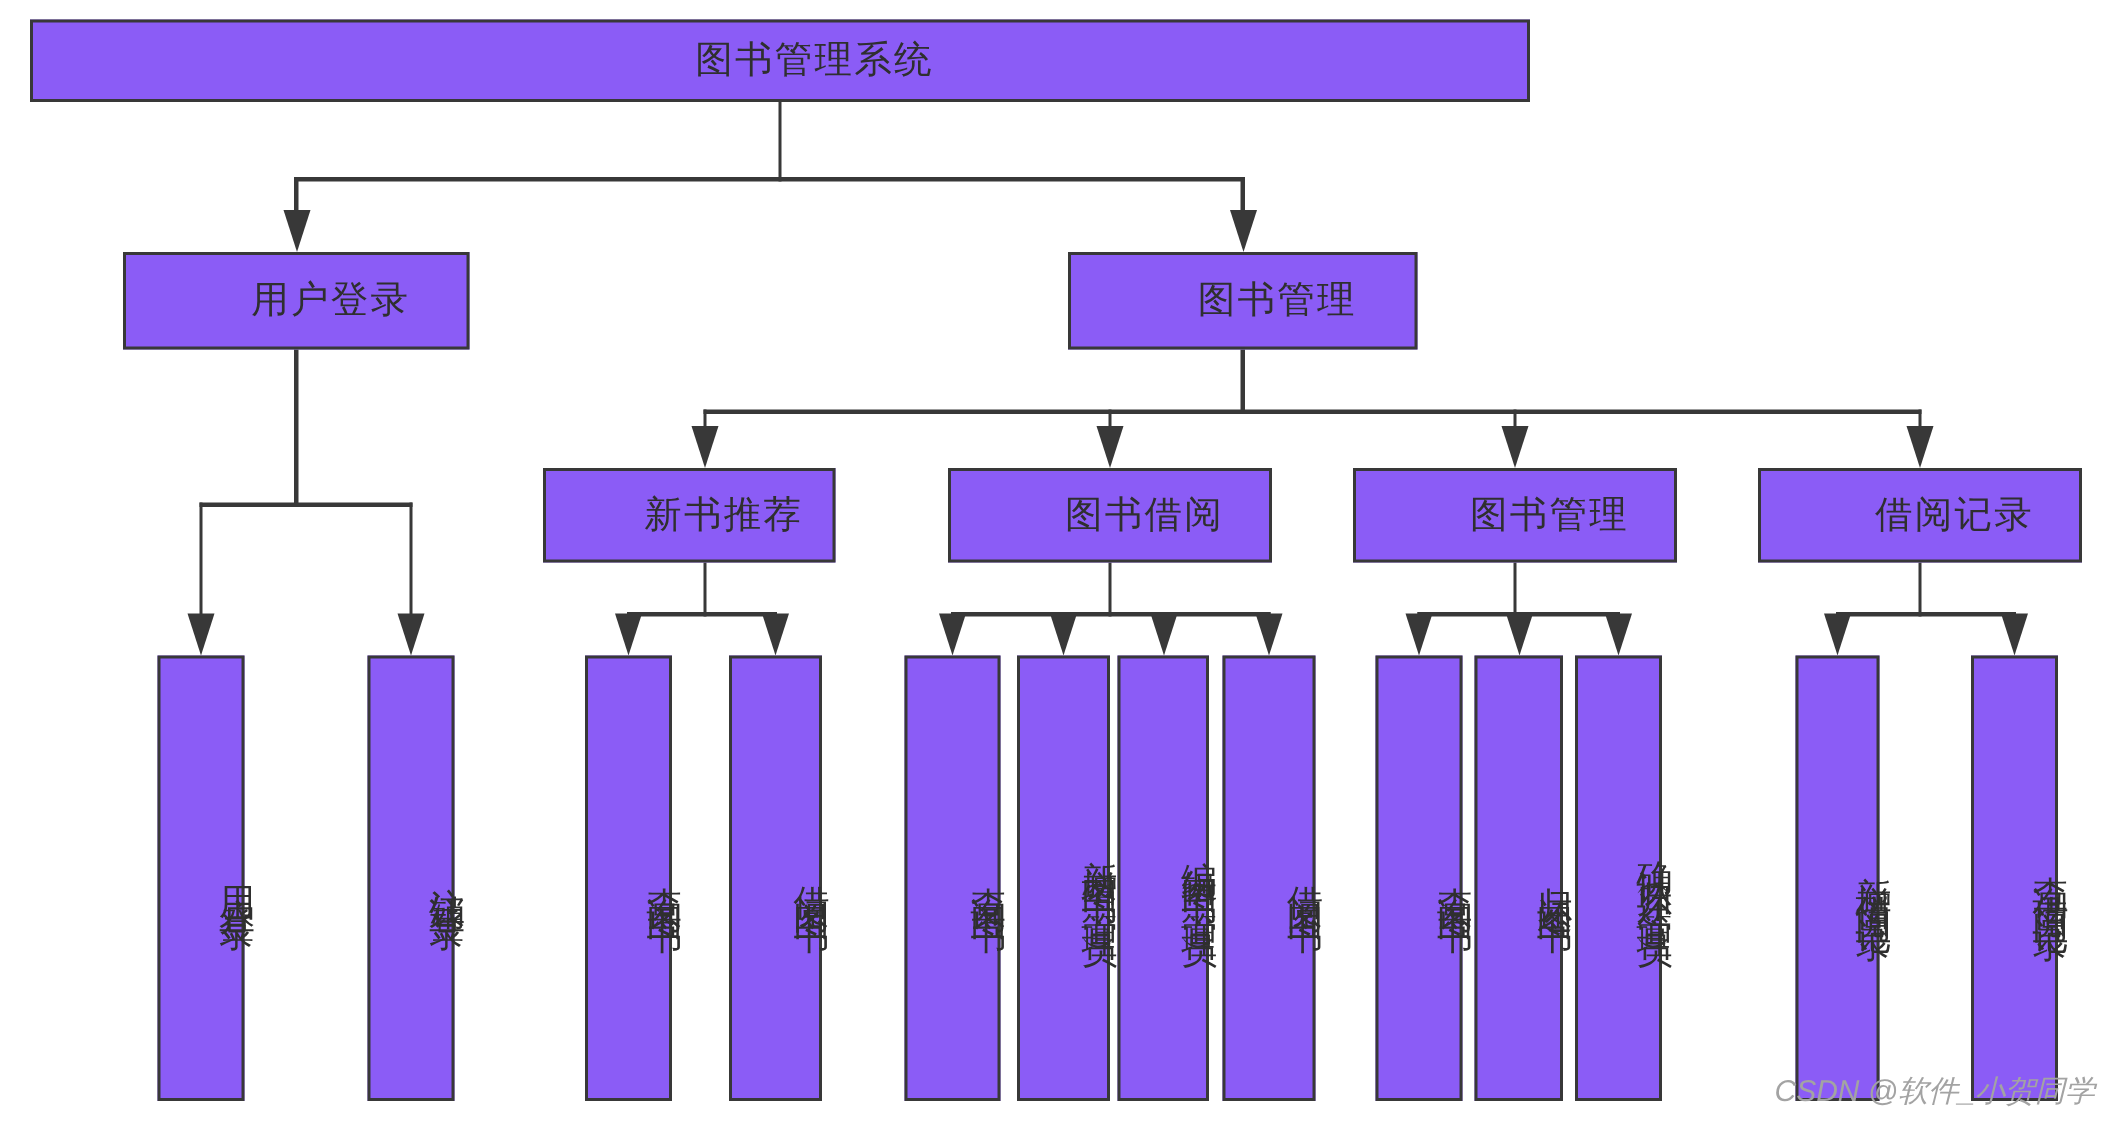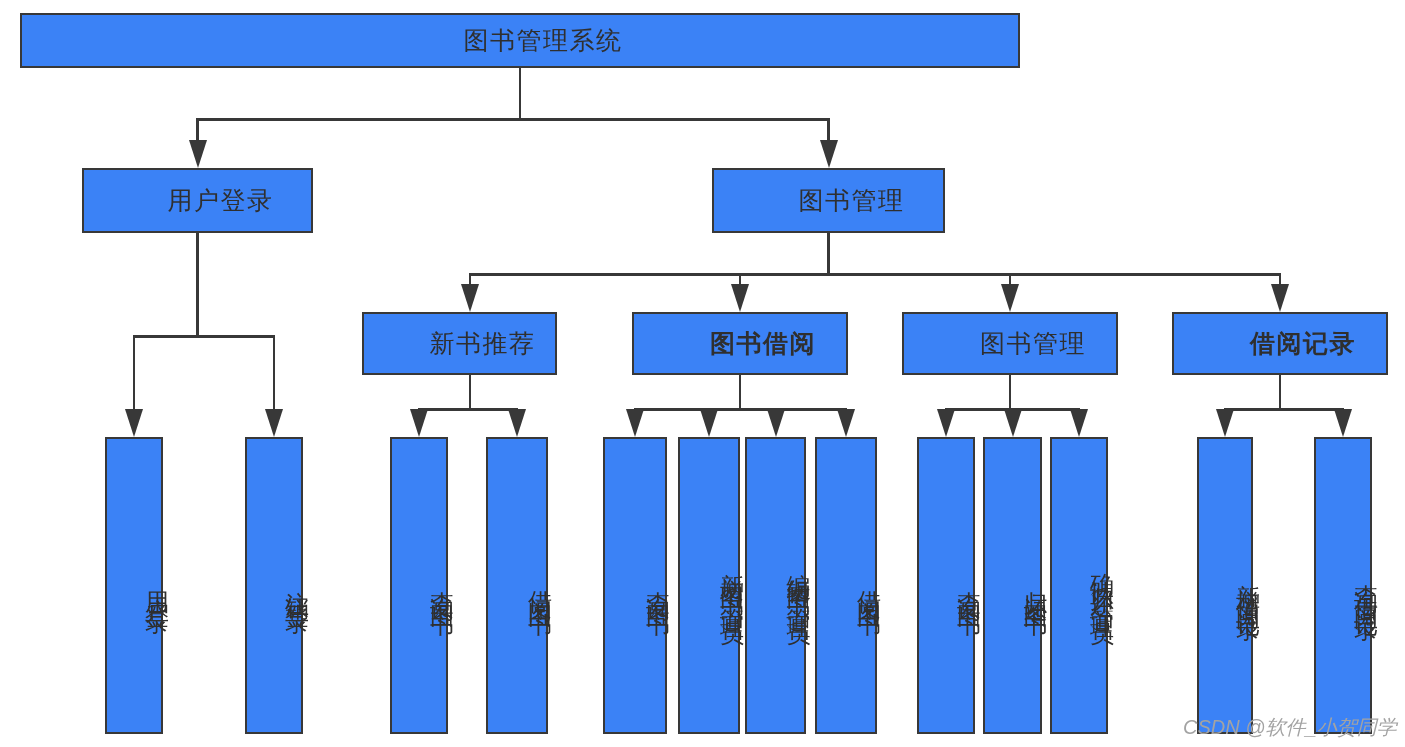--- a/index.html
+++ b/index.html
@@ -1,19 +1,19 @@
 <!DOCTYPE html>
 <html style="--line: #383838; --text: #2f2f2f; --bg: #ffffff; --wm: #a3a3a3;"><head>
 <meta charset="utf-8">
 <style>
   html,body{margin:0;padding:0;background:#fff;}
   .stage{position:relative;width:1405px;height:747px;background:var(--bg,#fff);
          font-family:"Liberation Sans","DejaVu Sans",sans-serif;overflow:hidden;}
   .node{position:absolute;box-sizing:border-box;border:2.5px solid var(--line,#383838);
-        background:#3b82f6;display:flex;align-items:center;justify-content:center;
+        background:#8b5cf6;display:flex;align-items:center;justify-content:center;
         color:var(--text,#2f2f2f);padding-left:46px;}
   .node.h .label{font-size:25px;letter-spacing:1.5px;white-space:nowrap;line-height:1;}
   .node.v .label{writing-mode:vertical-rl;text-orientation:mixed;font-size:24px;
                  letter-spacing:7px;line-height:1;}
   .seg{position:absolute;background:var(--line,#383838);}
   .arrow{position:absolute;width:0;height:0;
          border-left:9px solid transparent;border-right:9px solid transparent;
          border-top:28px solid var(--line,#383838);}
   .watermark{position:absolute;left:1183px;top:714px;z-index:5;white-space:nowrap;
              color:var(--wm,#a3a3a3);font-size:20px;font-style:italic;}
@@ -82,27 +82,27 @@
       </div>
       <div class="node h" style="left: 82px; top: 168px; width: 231px; height: 65px;">
         <span class="label">用户登录</span>
       </div>
       <div class="node h" style="left: 712px; top: 168px; width: 233px; height: 65px;">
         <span class="label">图书管理</span>
       </div>
       <div class="node h" style="left: 362px; top: 312px; width: 195px; height: 63px;">
         <span class="label">新书推荐</span>
       </div>
-      <div class="node h" style="left: 632px; top: 312px; width: 216px; height: 63px; font-weight: bold;">
+      <div class="node h" style="left: 632px; top: 312px; width: 216px; height: 63px;">
         <span class="label">图书借阅</span>
       </div>
       <div class="node h" style="left: 902px; top: 312px; width: 216px; height: 63px;">
         <span class="label">图书管理</span>
       </div>
-      <div class="node h" style="left: 1172px; top: 312px; width: 216px; height: 63px; font-weight: bold;">
+      <div class="node h" style="left: 1172px; top: 312px; width: 216px; height: 63px;">
         <span class="label">借阅记录</span>
       </div>
       <div class="node v" style="left: 105px; top: 437px; width: 58px; height: 297px;">
         <span class="label">用户登录</span>
       </div>
       <div class="node v" style="left: 245px; top: 437px; width: 58px; height: 297px;">
         <span class="label">注销登录</span>
       </div>
       <div class="node v" style="left: 390px; top: 437px; width: 58px; height: 297px;">
         <span class="label">查询图书</span>

